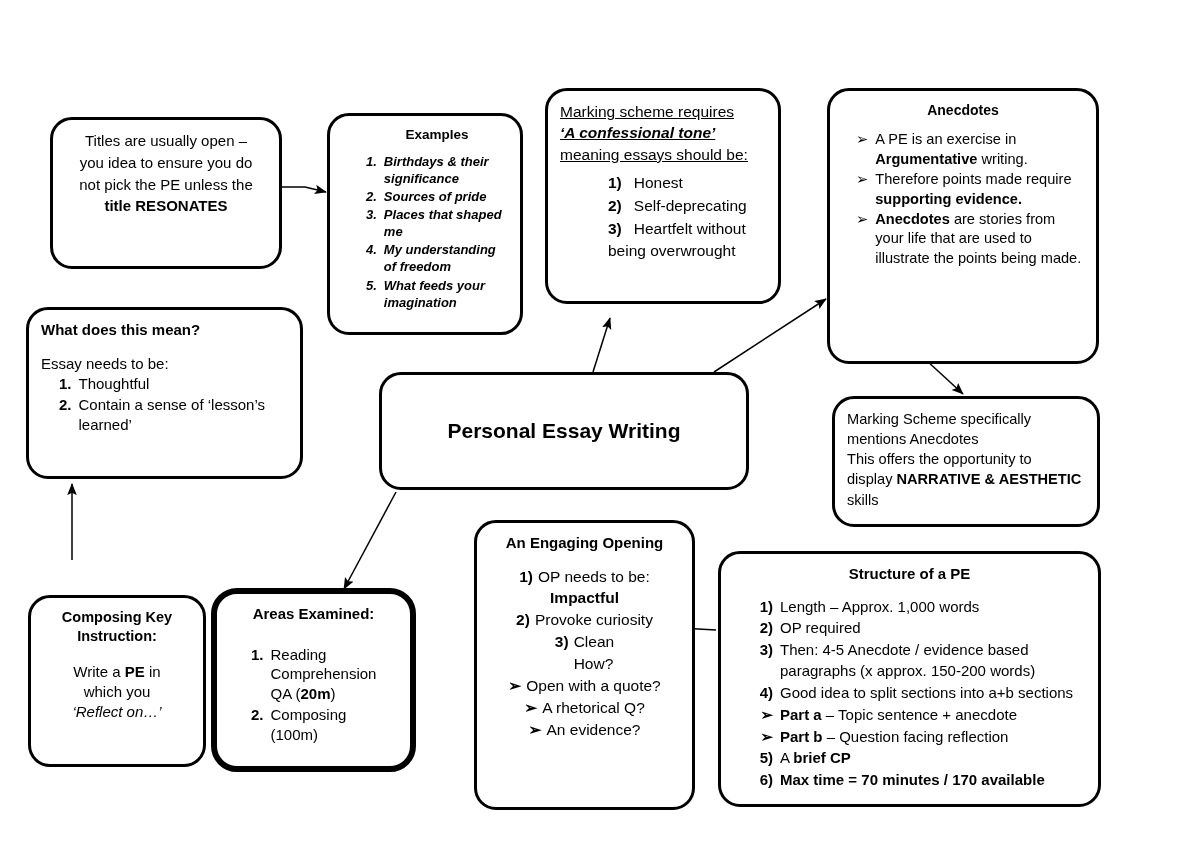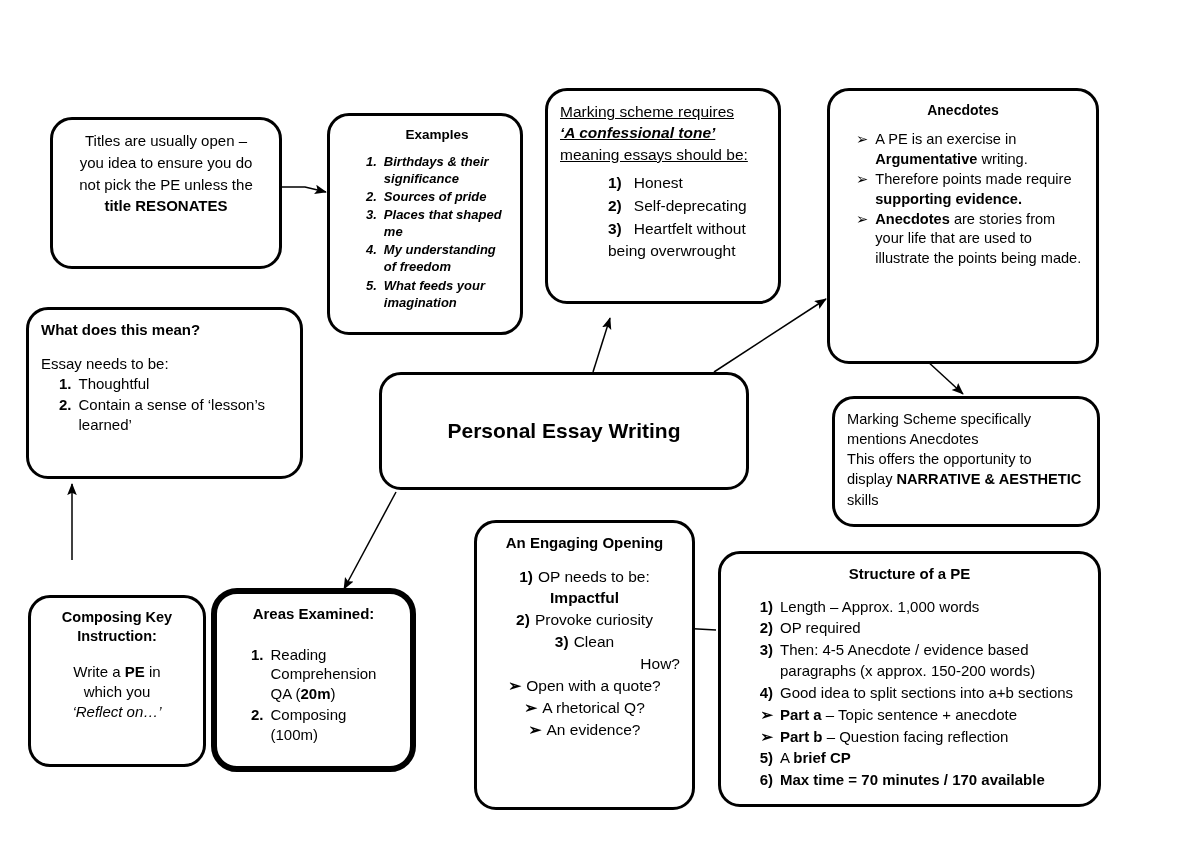--- a/index.html
+++ b/index.html
@@ -259,21 +259,21 @@
         </li>
     </ul>
   </div>
 
   <div class="node" id="n-opening">
     <div class="ttl">An Engaging Opening</div>
     <ul class="lstc">
       <li><span class="mk">1)</span>OP needs to be: <b>Impactful</b></li>
       <li><span class="mk">2)</span><span>Provoke curiosity</span></li>
       <li><span class="mk">3)</span><span>Clean</span></li>
-      <li style="text-align:right;padding-left:18px;"><span>How?</span></li>
+      <li style="text-align:center;padding-left:18px;"><span>How?</span></li>
       <li><span class="mk">➢</span><span>Open with a quote?</span></li>
       <li><span class="mk">➢</span><span>A rhetorical Q?</span></li>
       <li><span class="mk">➢</span><span>An evidence?</span></li>
     </ul>
   </div>
 
   <div class="node" id="n-structure">
     <div class="ttl">Structure of a PE</div>
     <ul class="lst">
       <li>

